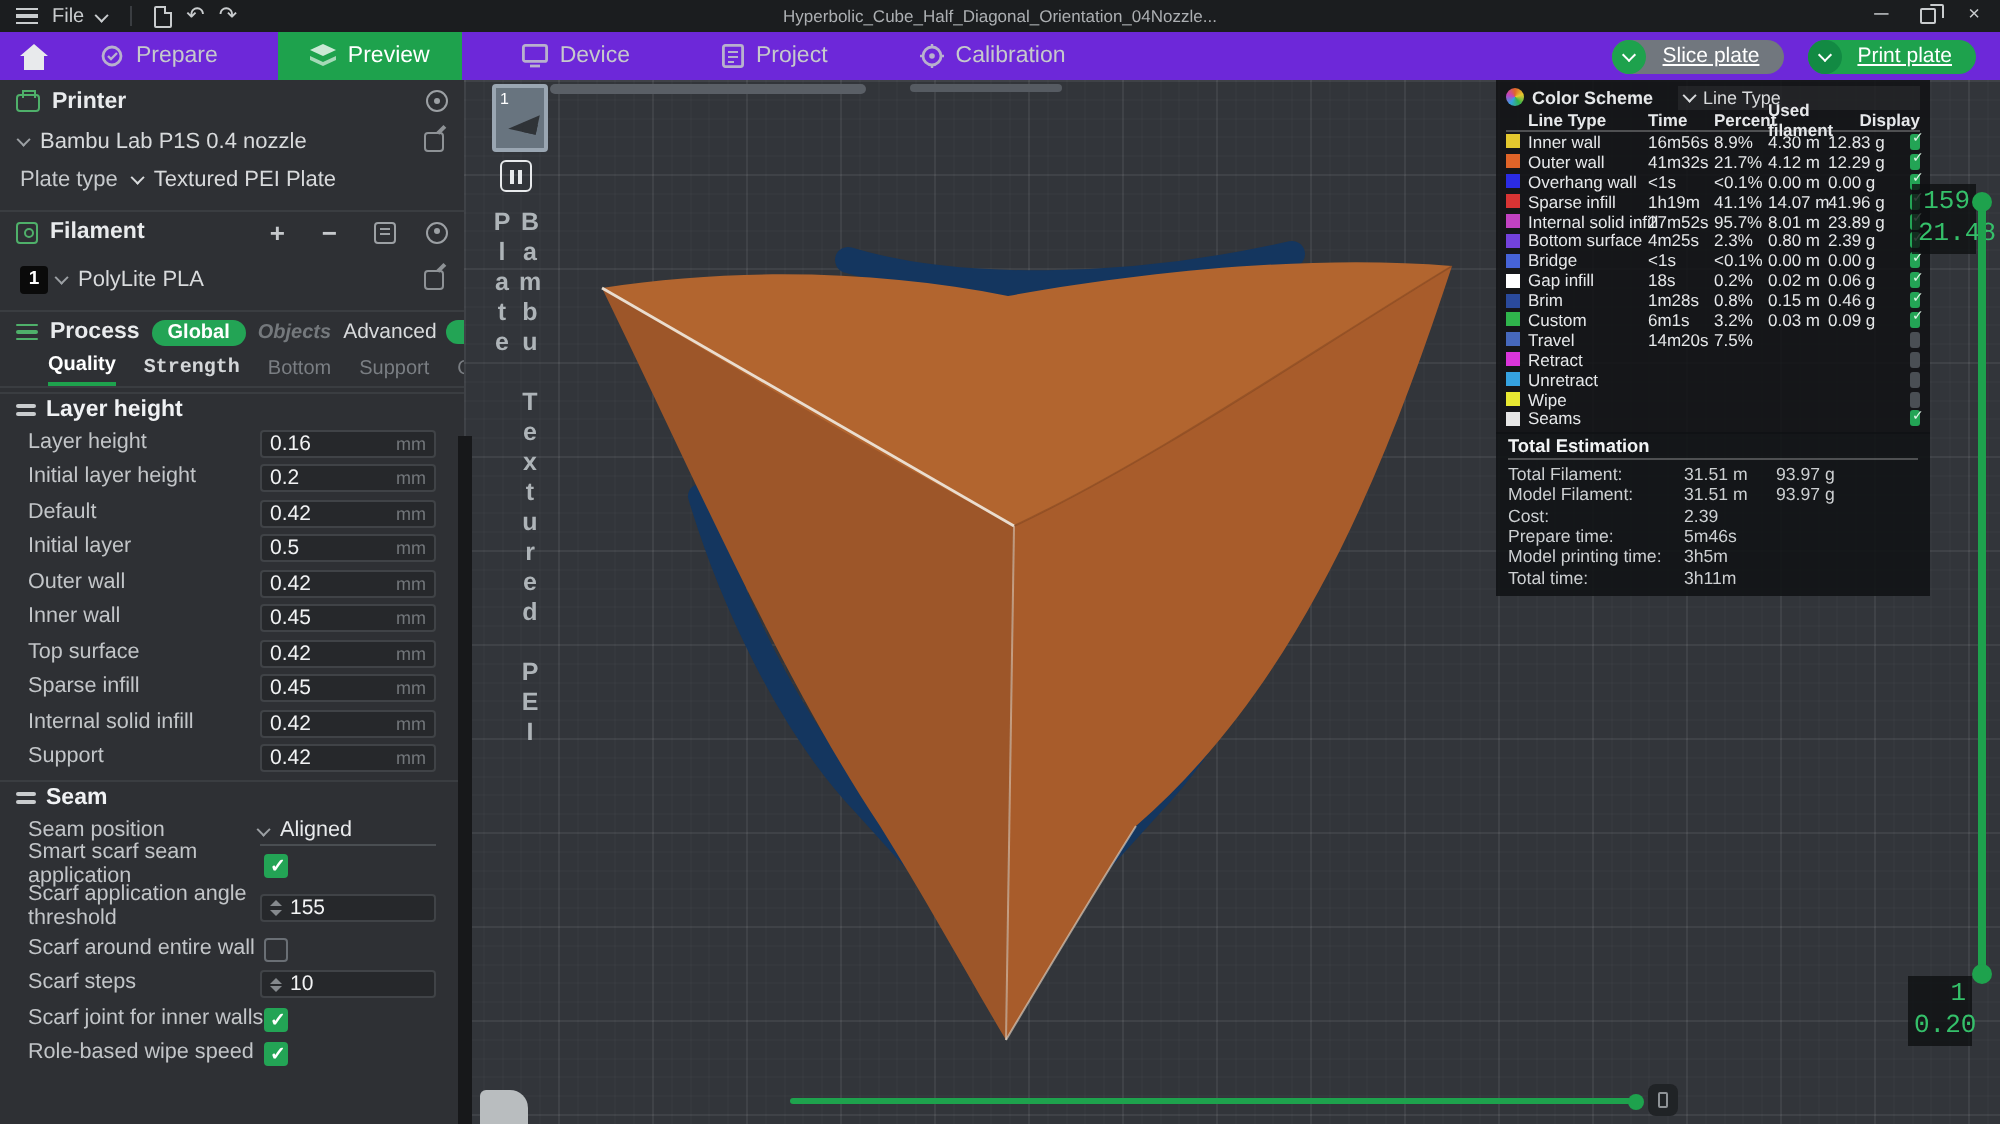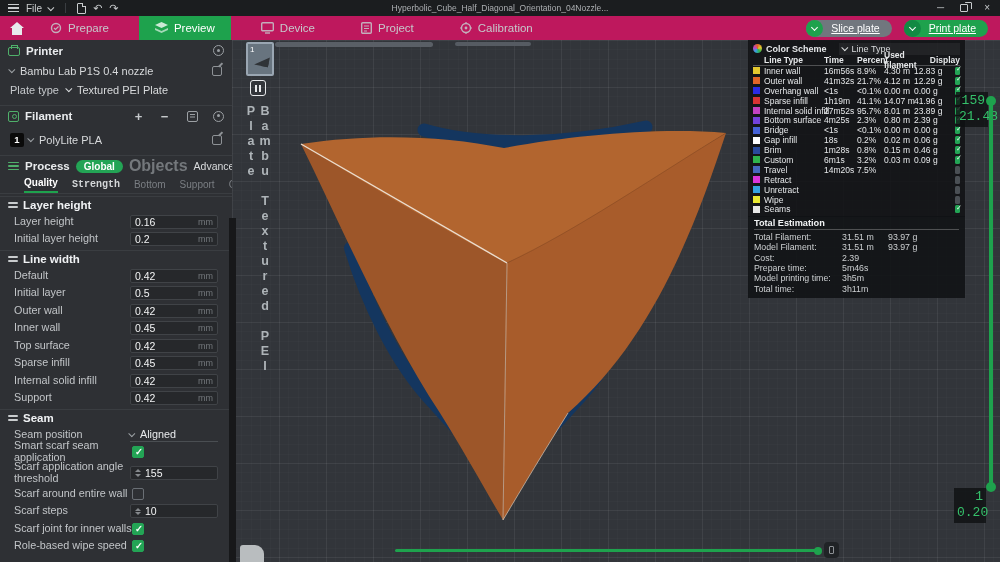--- a/index.html
+++ b/index.html
@@ -19,21 +19,21 @@
   .doc-ic { width:9px; height:11px; border:1.2px solid #C9CCCE; border-radius:1px; position:relative; }
   .doc-ic::after{ content:""; position:absolute; right:-1px; top:-1px; width:3px; height:3px; background:#1B1D1F; border-left:1.2px solid #C9CCCE; border-bottom:1.2px solid #C9CCCE;}
   .arrow-ic { font-size:11px; color:#C9CCCE; line-height:1; }
   .tb-title { position:absolute; left:0; right:0; text-align:center; font-size:8.5px; color:#ACAFB2; pointer-events:none;}
   .tb-right { margin-left:auto; display:flex; align-items:center; gap:16px; padding-right:10px; }
   .winbtn { font-size:10px; color:#C9CCCE; line-height:1; }
   .restore-ic { width:8px; height:8px; border:1.2px solid #C9CCCE; border-radius:1px; position:relative;}
   .restore-ic::before{content:"";position:absolute;left:1px;top:-3px;width:8px;height:8px;border:1.2px solid #C9CCCE;border-radius:1px;clip-path:polygon(30% 0,100% 0,100% 70%,70% 70%,70% 30%,30% 30%);}
 
   
-  .tabbar { position:absolute; left:0; top:16px; width:1000px; height:24px; background:#be185d;
+  .tabbar { position:absolute; left:0; top:16px; width:1000px; height:24px; background:#6d28d9;
     display:flex; align-items:stretch; color:#C6C9CC; font-size:11.5px; }
   .home { width:34px; display:flex; align-items:center; justify-content:center; }
   .tab { display:flex; align-items:center; gap:6px; padding:0 16px; margin-right:14px; }
   .tab.active { background:#1EA24D; color:#fff; }
   .tab svg { opacity:.85; }
   .tabbar-right { margin-left:auto; display:flex; align-items:center; gap:12px; padding-right:12px; }
   .pillbtn { height:17px; border-radius:9px; display:flex; align-items:center; font-size:10.5px; color:#fff; }
   .pillbtn .cap { width:17px; height:17px; border-radius:50%; display:flex; align-items:center; justify-content:center; }
   .pillbtn .lbl { padding:0 12px 0 8px;text-decoration:underline; }
   .slice { background:#71777E; } .slice .cap { background:#1EA24D; }
@@ -62,21 +62,21 @@
   .drop-row .grow { flex:1; }
   .edit-ic { width:10px; height:10px; border:1.2px solid #8E9296; border-radius:2px; position:relative;}
   .edit-ic::after{content:"";position:absolute;right:-2px;top:-3px;width:5px;height:1.5px;background:#8E9296;transform:rotate(-45deg);}
   .plate-row { height:19px; display:flex; align-items:center; padding:0 10px; gap:8px; }
   .plate-row .pt-label { color:#C6C9CC; }
   .plate-row .pt-val { display:flex; align-items:center; gap:5px; color:#D8DADC; }
   .gap6 { height:6px; } .gap4 { height:4px; }
   .slot-chip { width:14px; height:14px; background:#0A0A0A; color:#fff; font-size:9.5px; font-weight:bold;
     display:flex; align-items:center; justify-content:center; border-radius:2px; }
   .scope-pill { background:#23A455; color:#fff; font-size:10px; border-radius:8px; padding:1px 8px; }
-  .scope-dim { color:#74787C; font-size:16px; }
+  .scope-dim { color:#74787C; font-size:10px;font-style:italic; }
   .adv { margin-left:auto; display:flex; align-items:center; gap:5px; font-weight:normal; color:#D8DADC; font-size:10.5px;}
   .toggle { width:24px; height:12px; border-radius:6px; background:#23A455; position:relative; }
   .toggle::after { content:""; position:absolute; right:1px; top:1px; width:10px; height:10px; border-radius:50%; background:#fff; }
   .icon-note { width:11px; height:11px; border:1.2px solid #9CA0A4; border-radius:2px; position:relative;}
   .icon-note::after{content:"";position:absolute;left:2px;top:2px;width:5px;height:1px;background:#9CA0A4;box-shadow:0 2.5px 0 #9CA0A4;}
   .preset-row { height:19px; display:flex; align-items:center; gap:5px; padding:0 10px; color:#D8DADC;}
   .preset-row .name { flex:1; white-space:nowrap; overflow:hidden; }
   .small-ic { color:#9CA0A4; font-size:10px; line-height:1;}
   .save-ic { width:10px; height:10px; border:1.2px solid #9CA0A4; border-radius:2px 3px 2px 2px; position:relative;}
   .save-ic::after{content:"";position:absolute;left:2px;top:0;width:4px;height:3px;background:#9CA0A4;}
@@ -335,27 +335,20 @@
         </span>
     </div>
     <div class="prow">
       <span class="plabel">Initial layer height</span>
       <span class="field">
           <span class="fval">0.2</span>
           <span class="funit">mm</span>
         </span>
     </div>
 
-    <div class="grp-head">
-      <span class="grp-ic">
-          <i></i>
-          <i></i>
-        </span>
-      <span>Line width</span>
-    </div>
     <div class="prow">
         <span class="plabel">Default</span>
         <span class="field">
           <span class="fval">0.42</span>
           <span class="funit">mm</span>
         </span>
       </div>
     <div class="prow">
         <span class="plabel">Initial layer</span>
         <span class="field">

